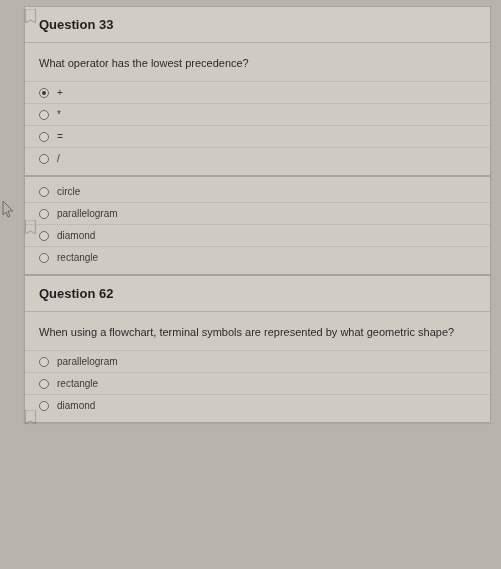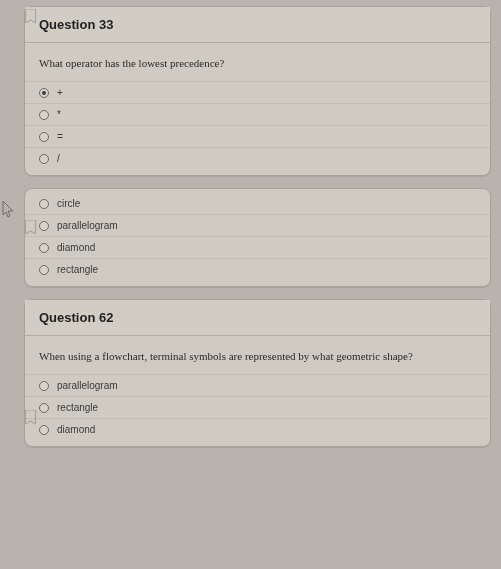--- a/index.html
+++ b/index.html
@@ -22,22 +22,22 @@
       position: absolute;
       left: 2px;
       top: 200px;
       width: 14px;
       height: 18px;
       opacity: 0.6;
     }
     .card {
       background: #cfcbc3;
       border: 1px solid #a7a39b;
-      border-radius: 8px;
-      margin-bottom: 12px;
+      border-radius: 0;
+      margin-bottom: 0;
       box-shadow: 0 1px 1px rgba(0,0,0,0.08);
     }
     .card-header {
       padding: 10px 14px;
       border-bottom: 1px solid #b2aea6;
       background: #d1cdc5;
     }
     .card-header .title {
       font-size: 13px;
       font-weight: 700;
@@ -46,21 +46,20 @@
     .card-body {
       padding: 4px 0 6px;
     }
     .prompt-row {
       padding: 10px 14px 12px;
       border-bottom: 1px dotted #b2aea6;
     }
     .prompt {
       font-size: 11px;
       color: #2a2a2a;
-      font-family: Liberation Serif, serif;
     }
     .option-row {
       padding: 5px 14px;
       border-bottom: 1px dotted #b2aea6;
       display: flex;
       align-items: center;
       gap: 8px;
     }
     .card-body .option-row:last-child {
       border-bottom: none;

